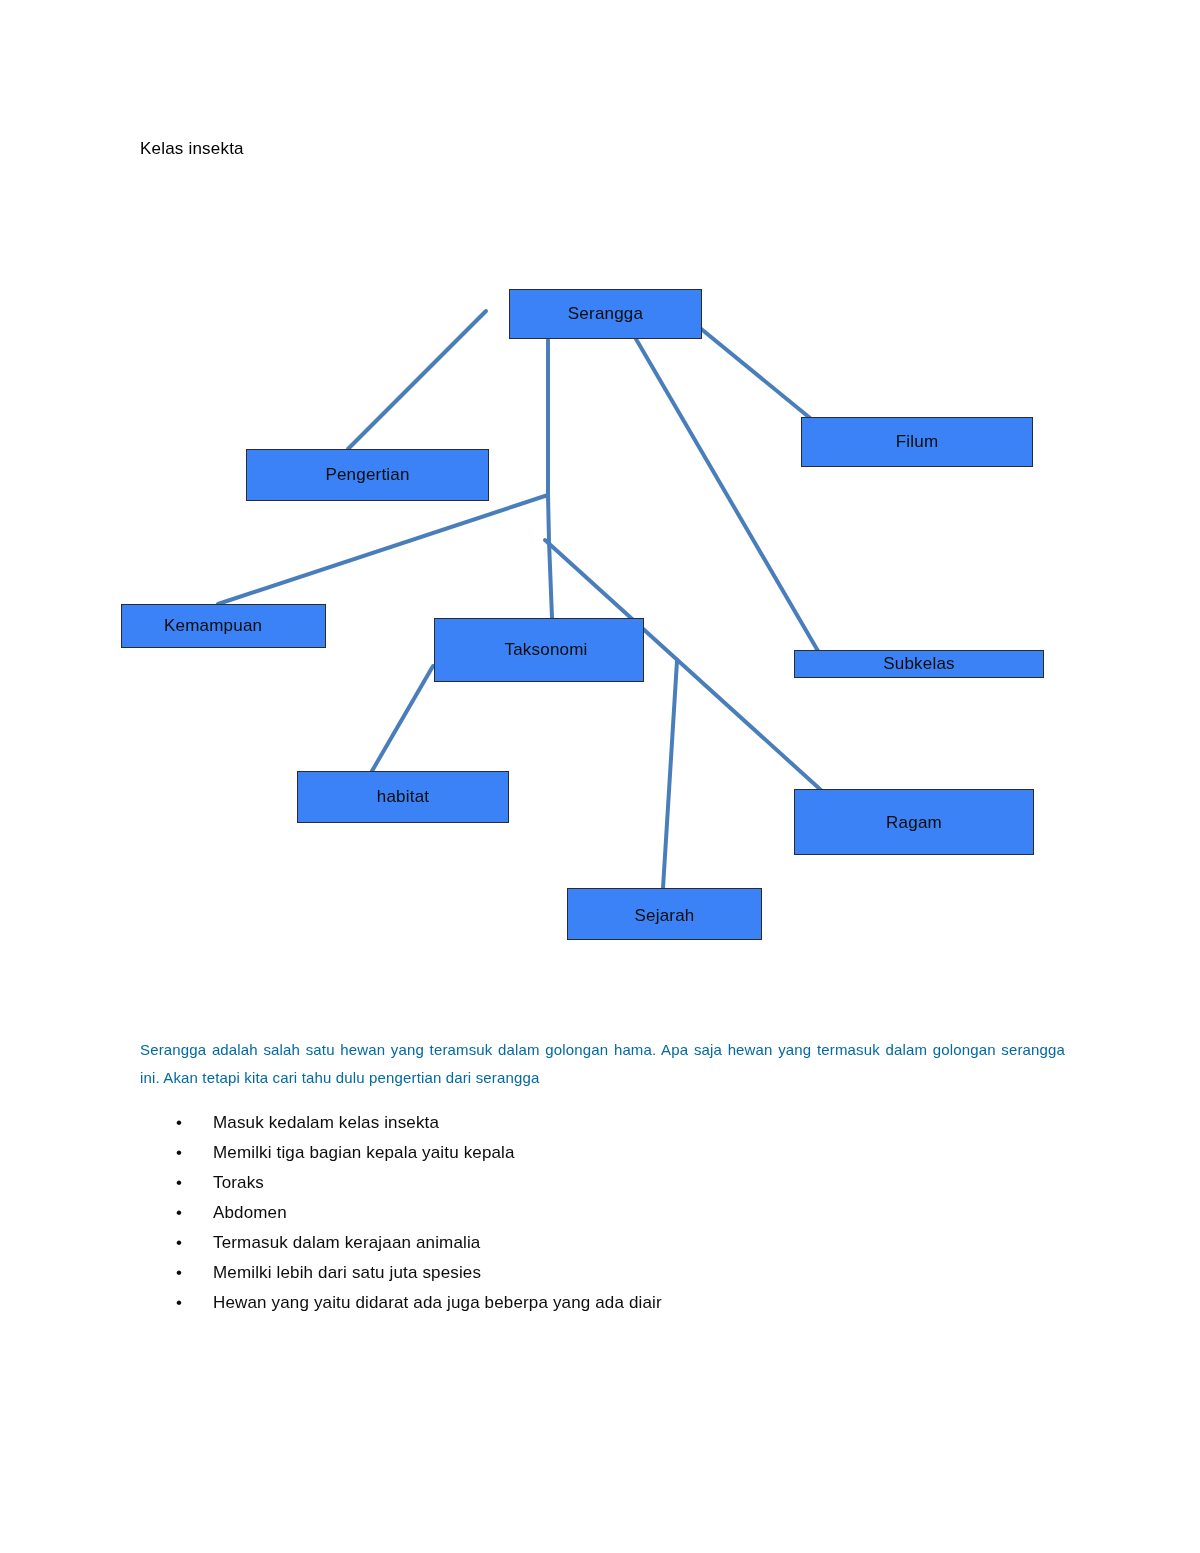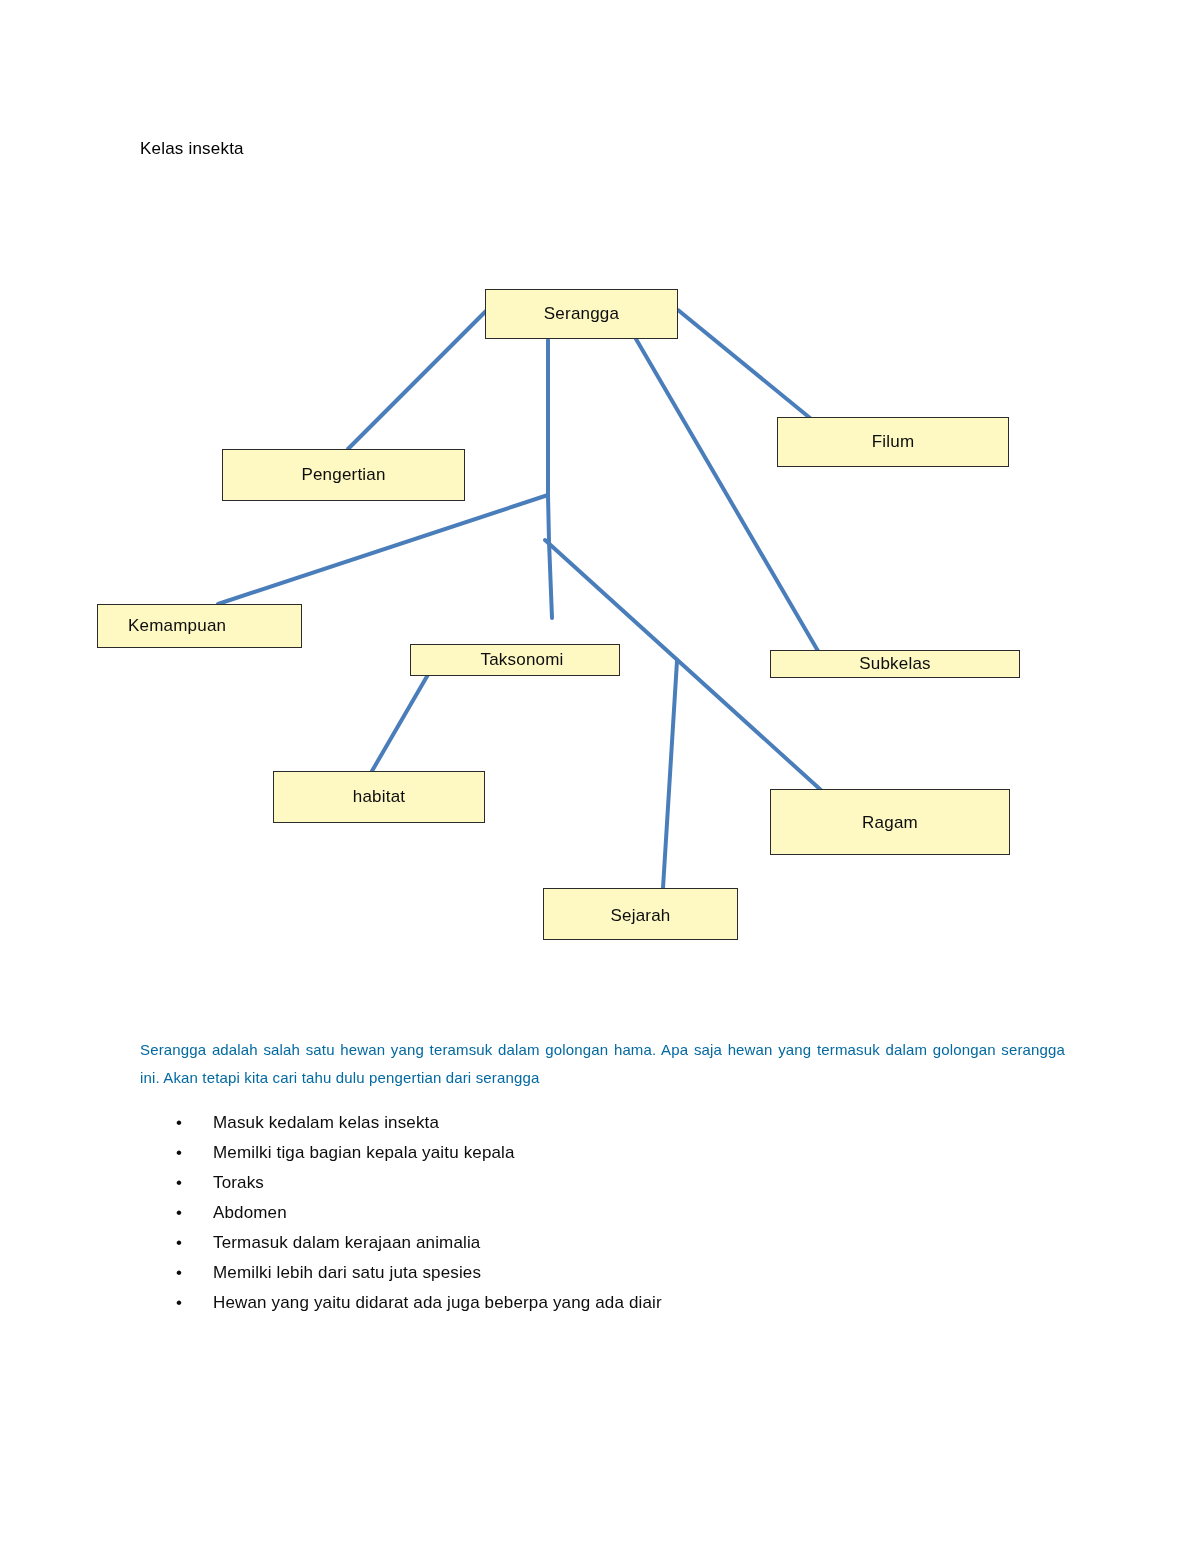--- a/index.html
+++ b/index.html
@@ -44,41 +44,42 @@
     position: absolute;
     left: 0;
     top: 0;
     width: 1200px;
     height: 1000px;
   }
   .node {
     position: absolute;
     box-sizing: border-box;
     border: 1.4px solid #2b2b2b;
-    background: #fef9c3;
+    background: #3b82f6;
     display: flex;
     align-items: center;
     justify-content: center;
     z-index: 3;
+    margin-left: 24px;
   }
   .node-label {
     font-size: 17px;
     line-height: 22px;
     letter-spacing: 0.2px;
     color: #0d0d0d;
     text-align: center;
     padding: 0 6px;
   }
   
   #node-serangga   { left: 485px; top: 289px; width: 193px; height: 50px; }
   #node-pengertian { left: 222px; top: 449px; width: 243px; height: 52px; }
   #node-filum      { left: 777px; top: 417px; width: 232px; height: 50px; }
   #node-kemampuan  { left: 97px;  top: 604px; width: 205px; height: 44px;
-                     justify-content: flex-start; padding-left: 24px; }
-  #node-taksonomi  { left: 410px; top: 644px; width: 210px; height: 32px; padding-left: 14px; }
+                     justify-content: flex-start; padding-left: 36px; }
+  #node-taksonomi  { left: 410px; top: 618px; width: 210px; height: 64px; padding-left: 14px; }
   #node-subkelas   { left: 770px; top: 650px; width: 250px; height: 28px; }
   #node-habitat    { left: 273px; top: 771px; width: 212px; height: 52px; }
   #node-ragam      { left: 770px; top: 789px; width: 240px; height: 66px;
                      align-items: flex-start; padding-top: 22px; }
   #node-sejarah    { left: 543px; top: 888px; width: 195px; height: 52px;
                      align-items: flex-start; padding-top: 16px; }
 
   
   #body-copy {
     position: absolute;

